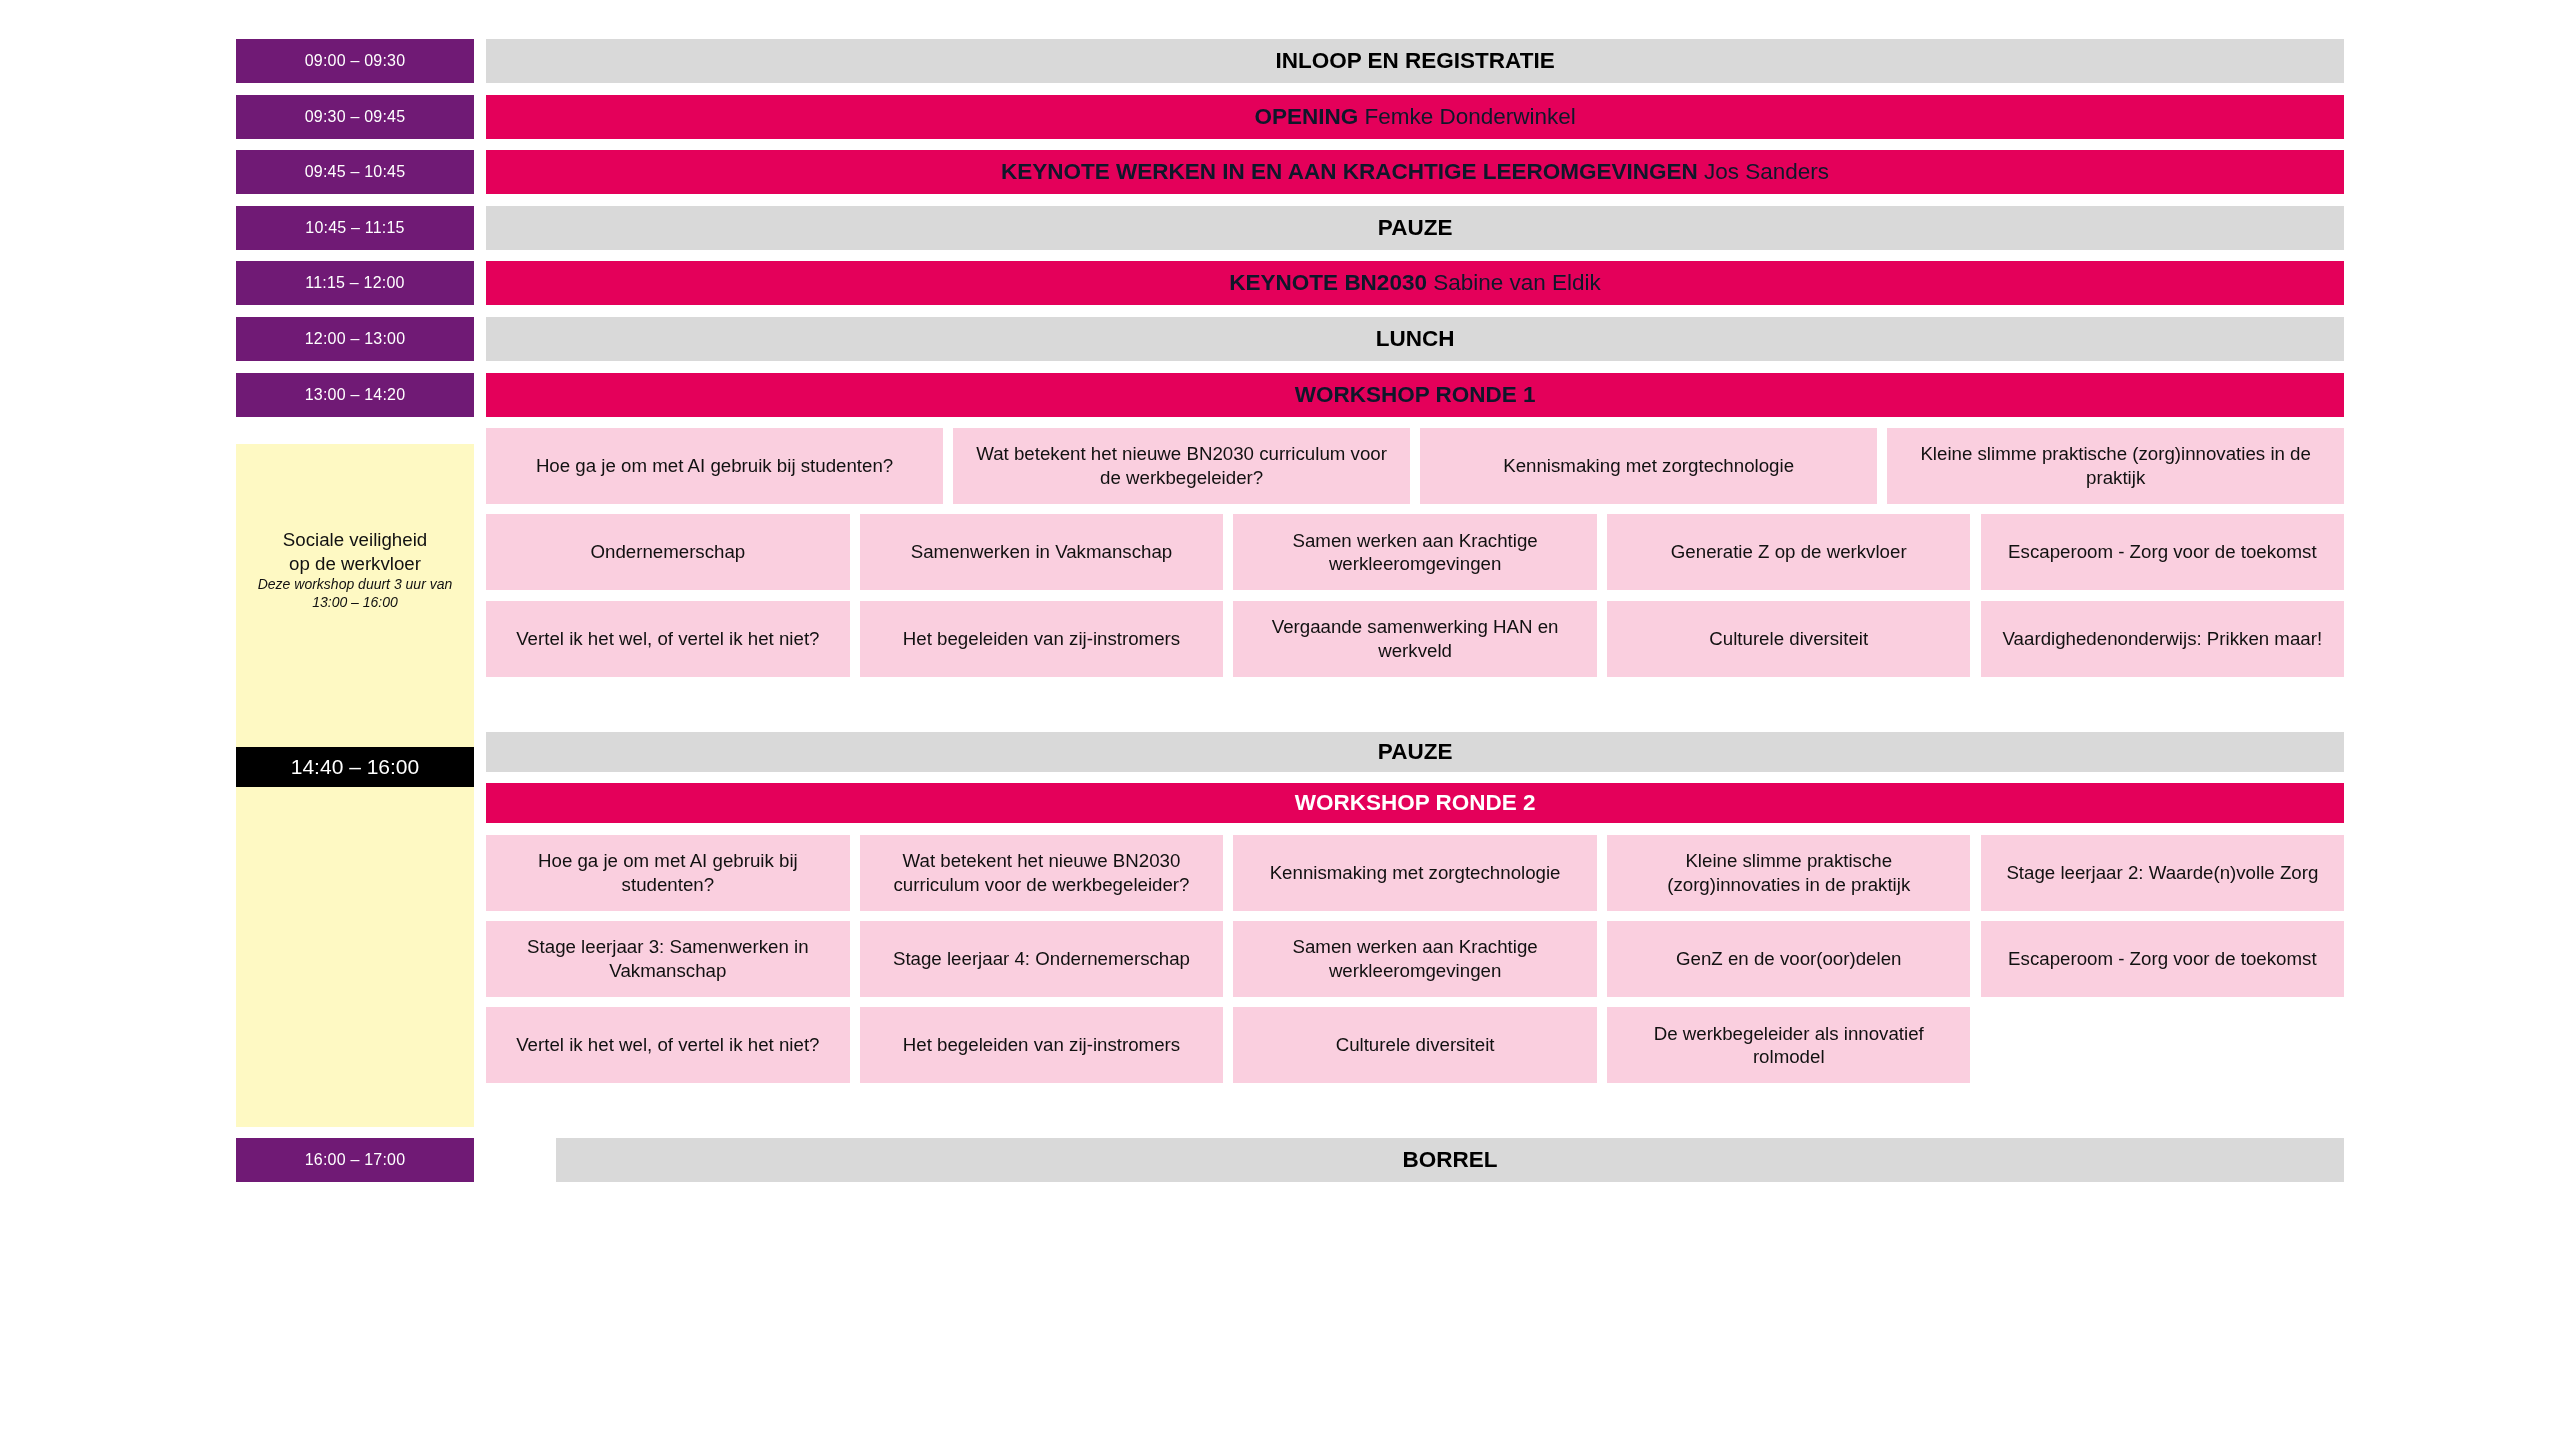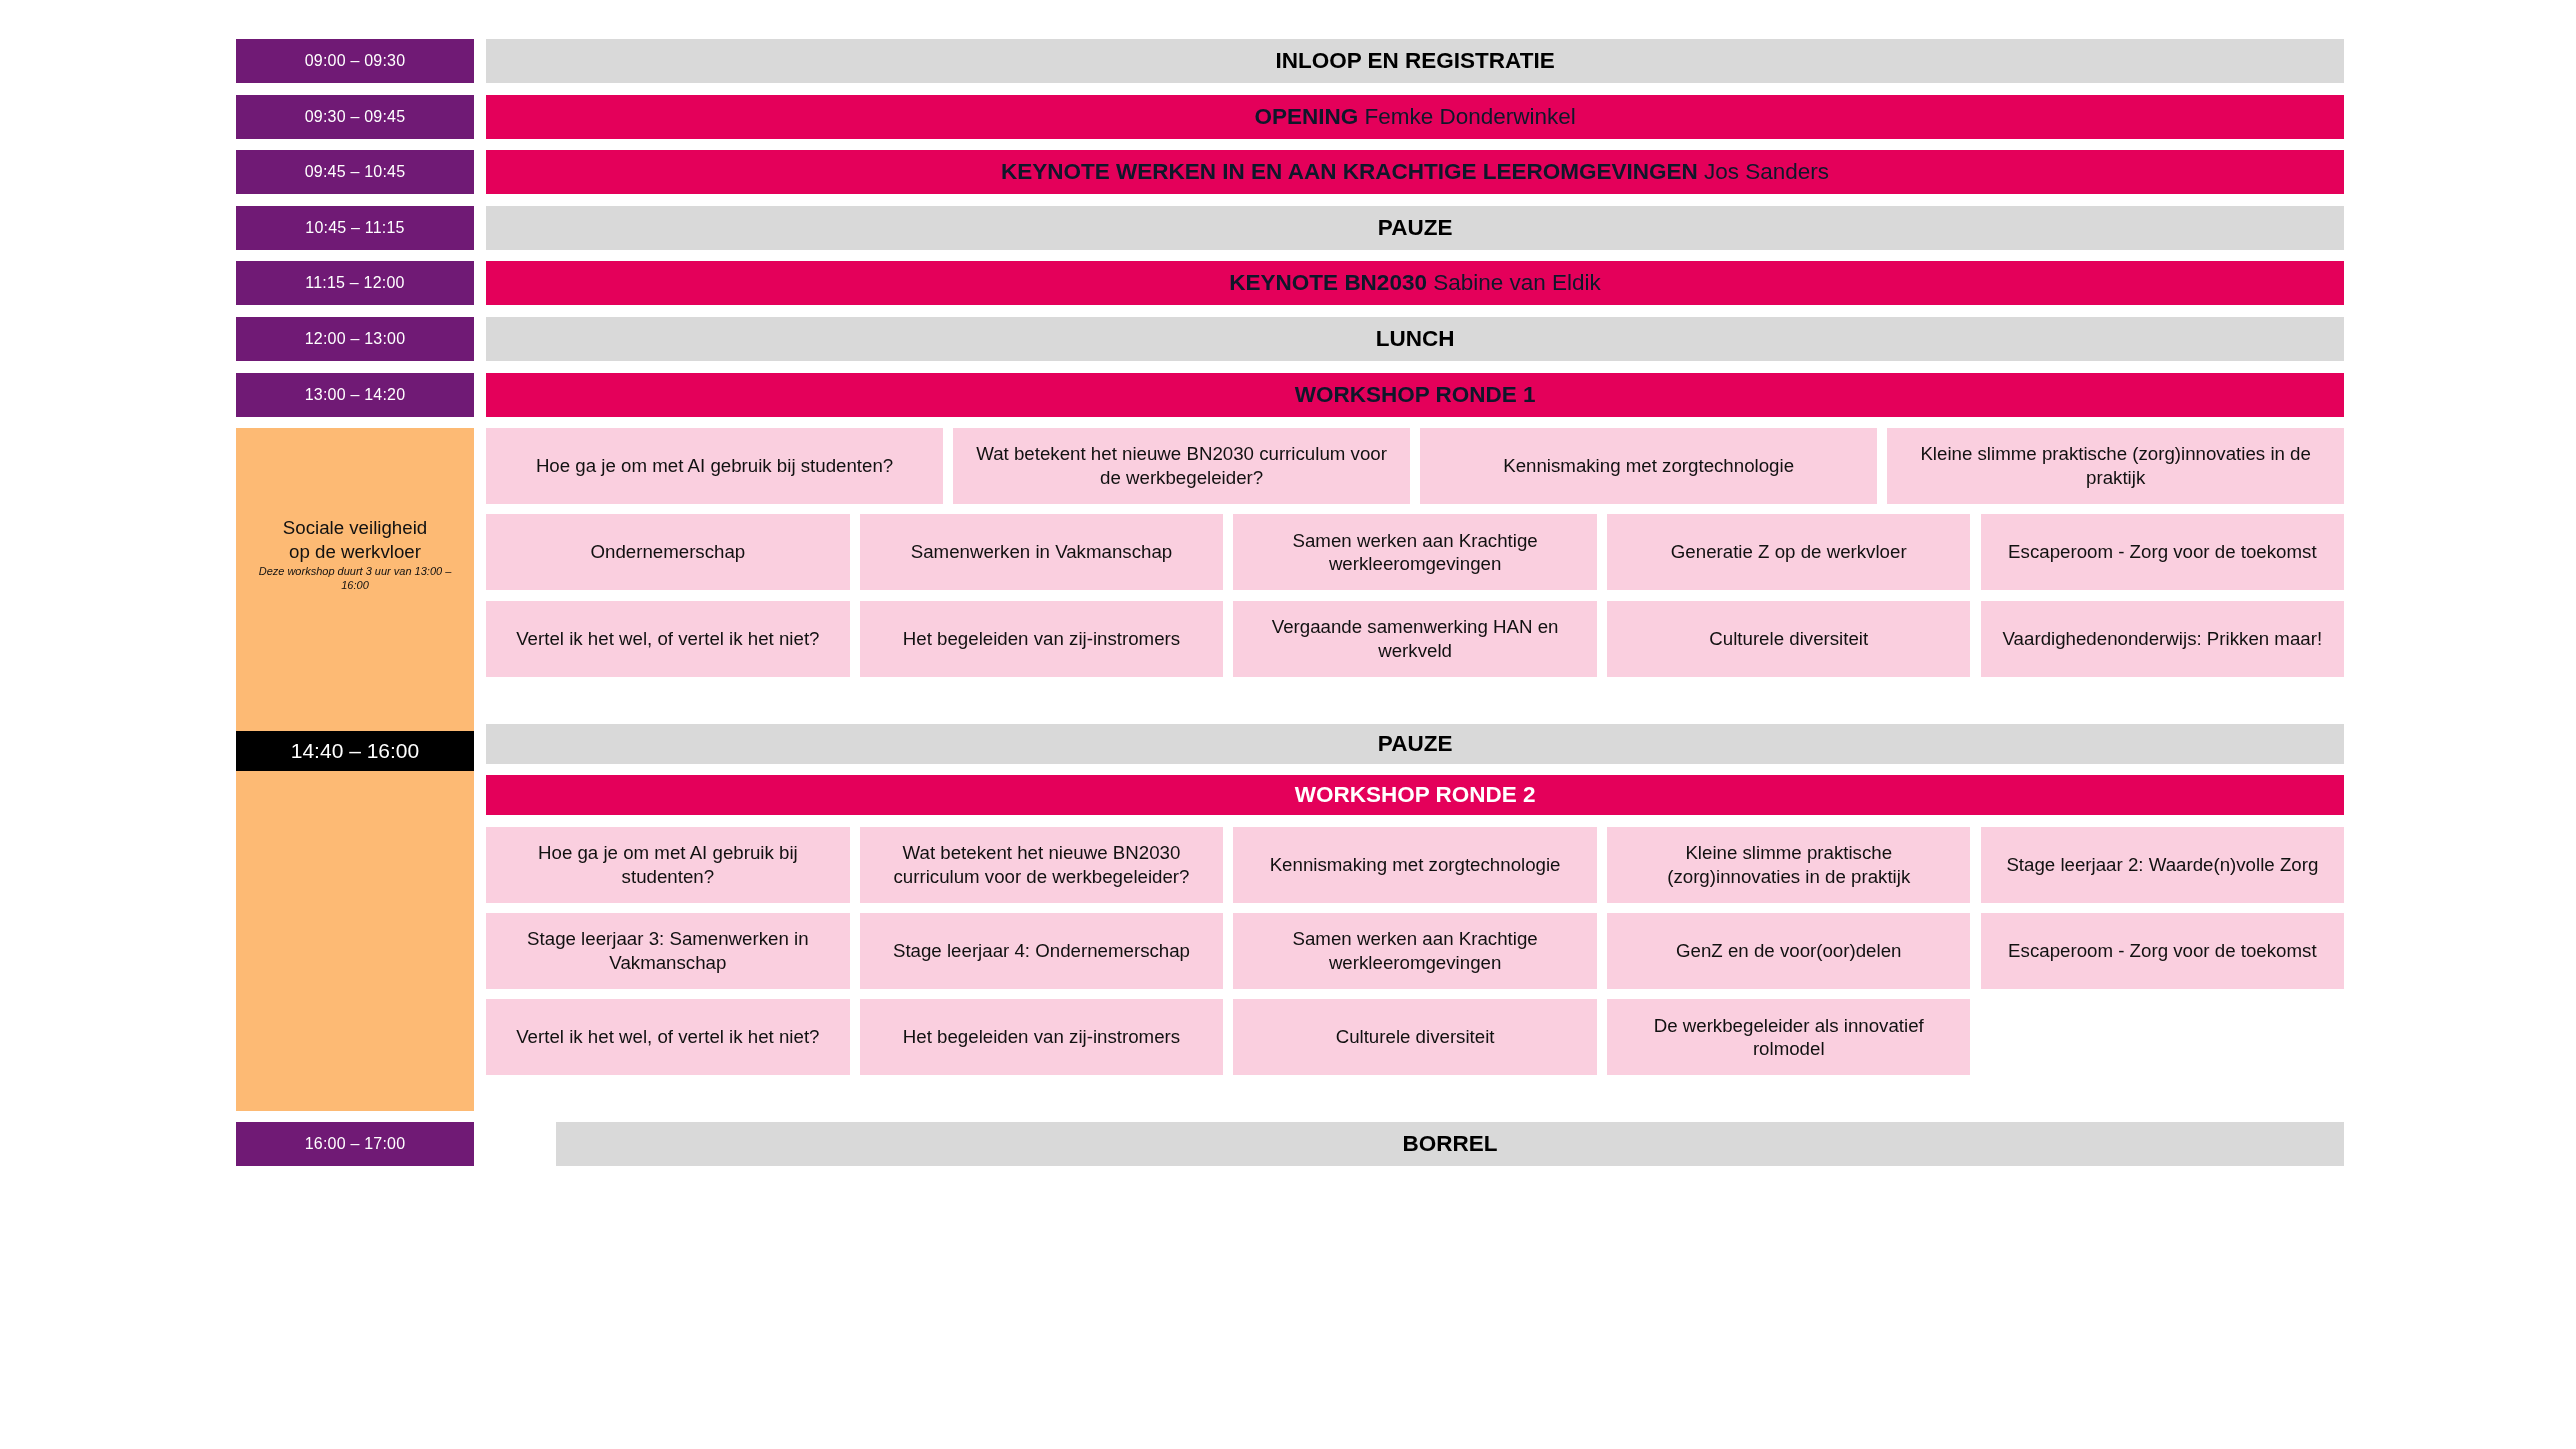--- a/index.html
+++ b/index.html
@@ -94,21 +94,22 @@
   }
 
   .stack {
     display: flex;
     flex-direction: column;
   }
   .stack-body { display: flex; }
   .stack-left {
     width: 238px;
     flex: 0 0 238px;
-    background: #fdba74;
+    background: #fef9c3;
+    margin-top: 16px;
   }
   .stack-right {
     flex: 1 1 auto;
     display: flex;
     flex-direction: column;
   }
 </style>
 </head>
 <body>
 
@@ -177,21 +178,21 @@
   </div>
 
   <div class="stack">
     <div class="stack-body">
 
       <div class="stack-left">
 
         <div style="height:251px;display:flex;flex-direction:column;align-items:center;justify-content:center;text-align:center;padding:0 14px;font-size:18.7px;line-height:1.28;color:#111;">
           <div>Sociale veiligheid</div>
           <div>op de werkvloer</div>
-          <div style="font-style:italic;font-size:11px;line-height:1.28;">Deze workshop duurt 3 uur van 13:00 – 16:00</div>
+          <div style="font-style:italic;font-size:14px;line-height:1.28;">Deze workshop duurt 3 uur van 13:00 – 16:00</div>
         </div>
 
         <div style="height:52px;"></div>
 
         <div style="height:40px;background:#000;color:#fff;display:flex;align-items:center;justify-content:center;font-size:21px;">14:40 – 16:00</div>
 
         <div style="height:11.6px;"></div>
         <div style="height:328px;"></div>
       </div>
 

